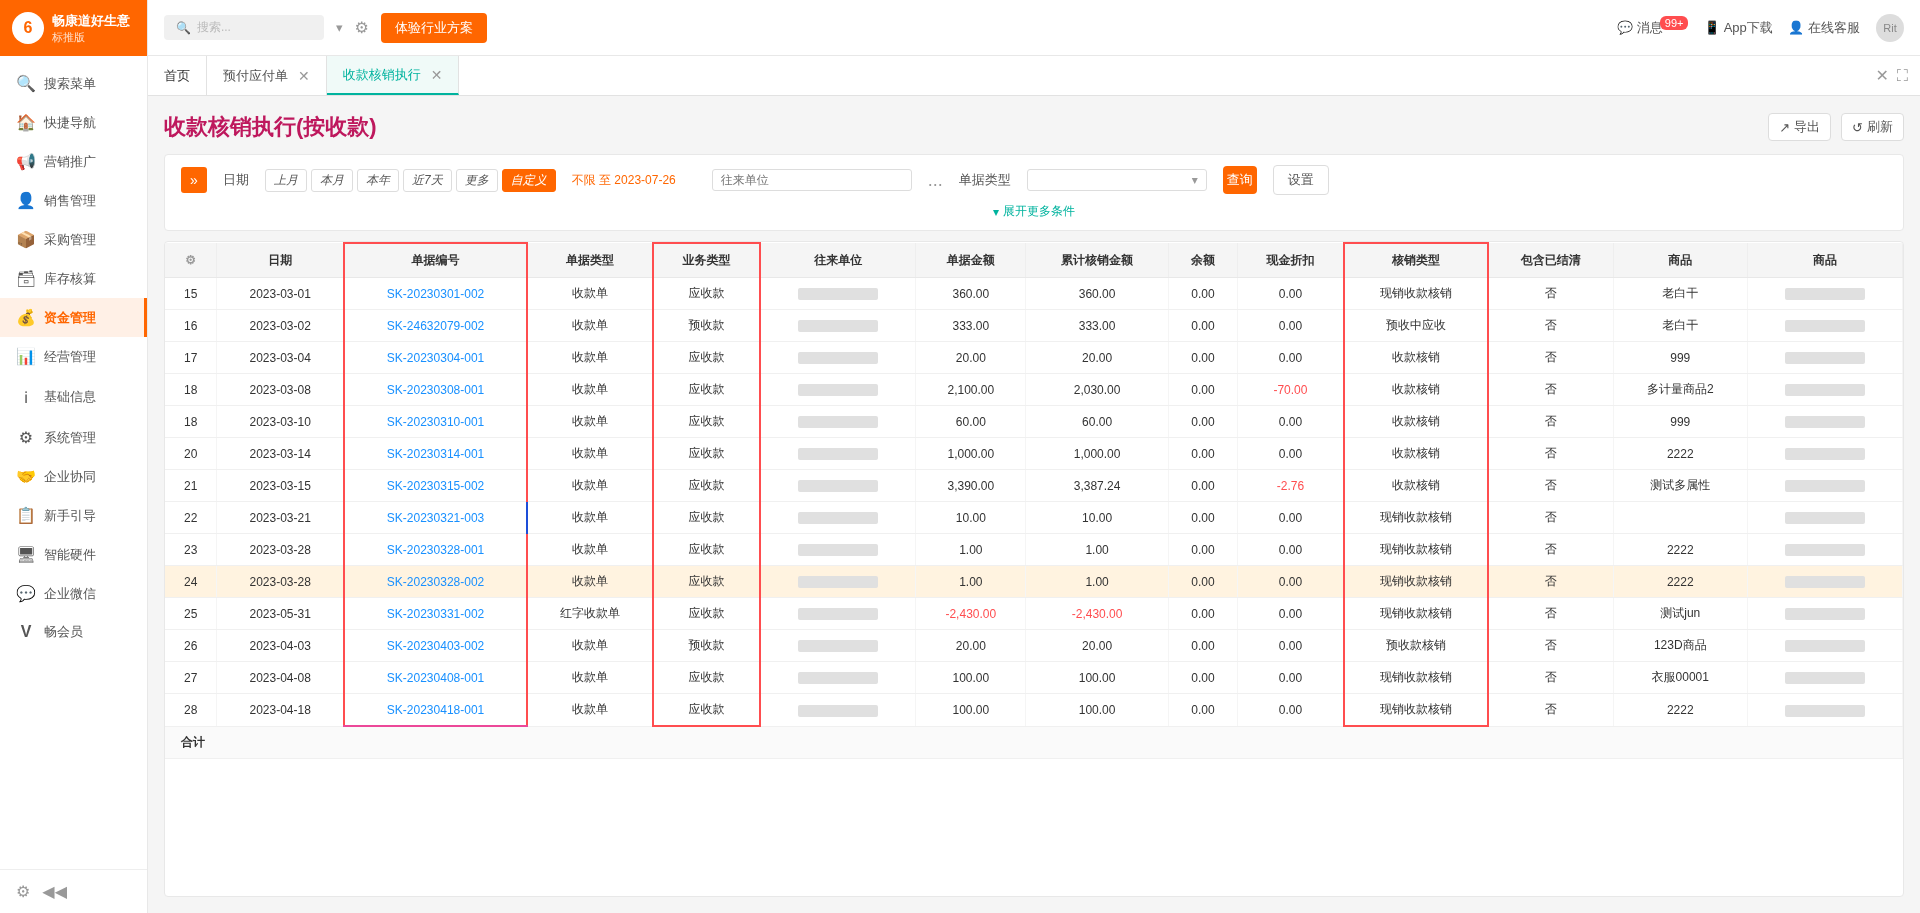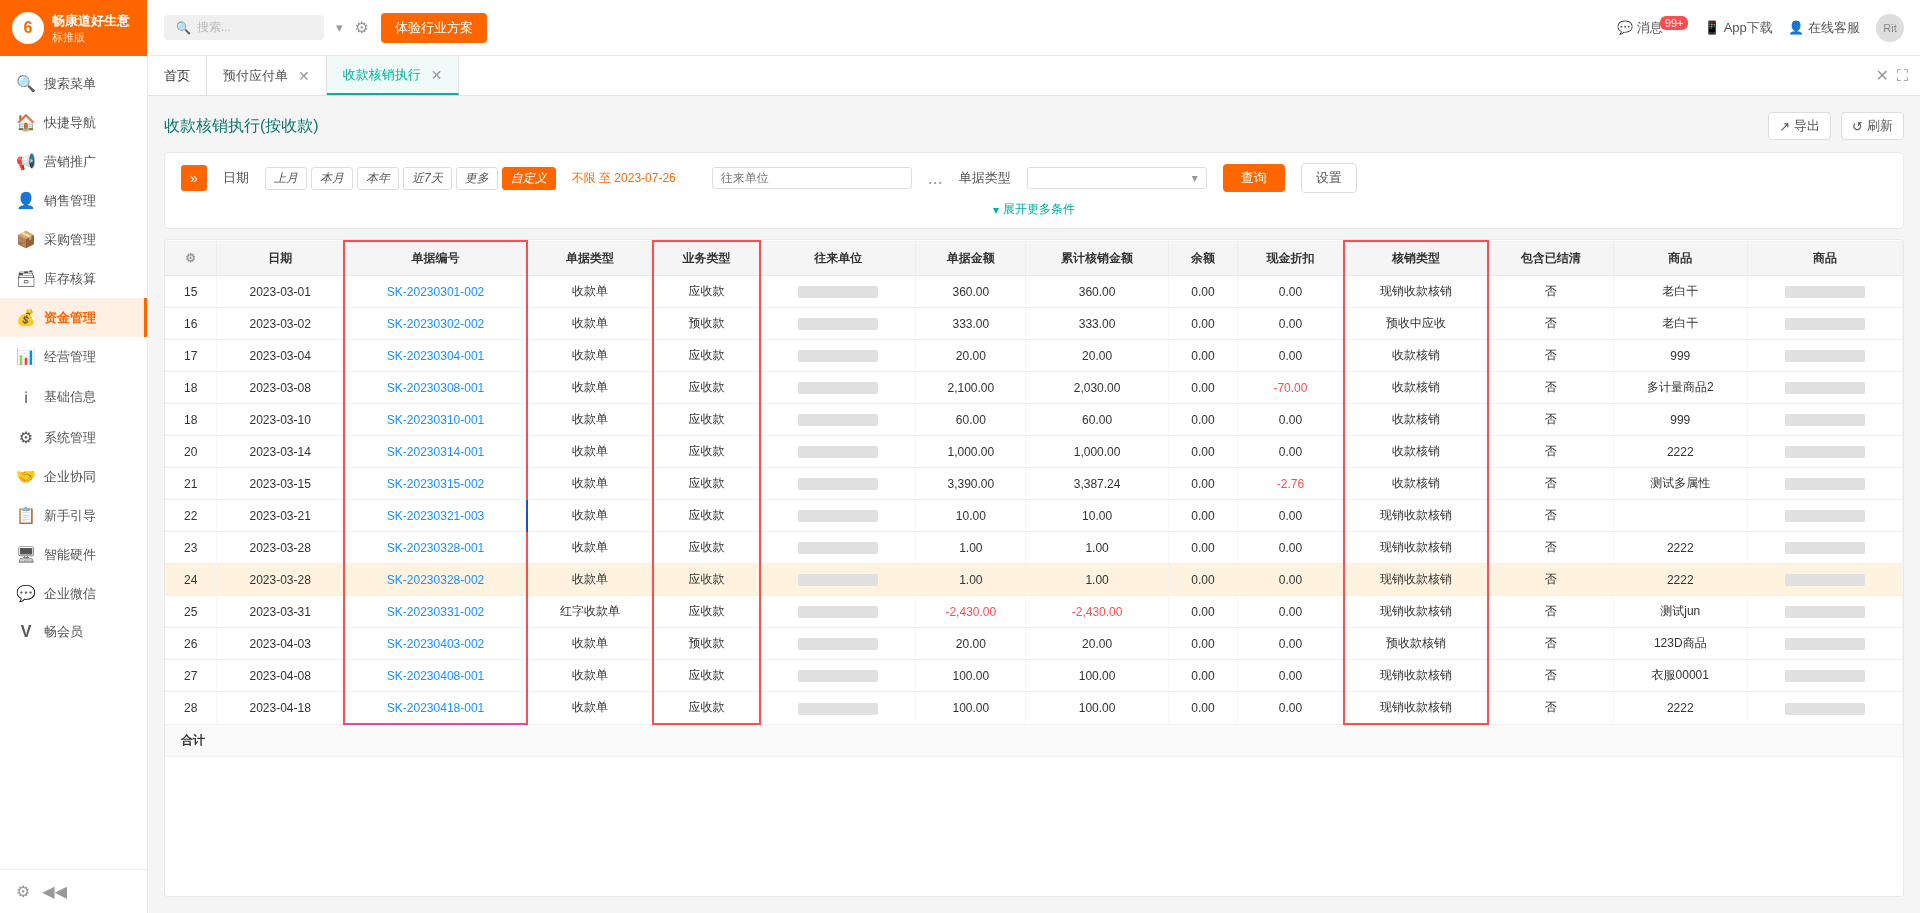--- a/index.html
+++ b/index.html
@@ -39,37 +39,37 @@
     .tab-close { color: #999; cursor: pointer; font-size: 14px; margin-left: 4px; }
     .tabbar-spacer { flex: 1; }
     .tabbar-actions { display: flex; align-items: center; padding: 0 12px; gap: 8px; }
     .tabbar-action-btn { color: #999; cursor: pointer; font-size: 16px; }
 
     
     .content { flex: 1; overflow: hidden; display: flex; flex-direction: column; padding: 16px; background: #f5f5f5; }
 
     
     .page-header { display: flex; align-items: center; justify-content: space-between; margin-bottom: 12px; }
-    .page-title { font-size: 16px; font-weight: normal; color: #0f766e; }
+    .page-title { font-size: 22px; font-weight: bold; color: #be185d; }
     .page-actions { display: flex; gap: 10px; }
     .page-action-btn { display: flex; align-items: center; gap: 4px; color: #555; cursor: pointer; font-size: 13px; border: 1px solid #ddd; border-radius: 4px; padding: 4px 10px; background: #fff; }
 
     
     .filter-bar { background: #fff; border-radius: 4px; border: 1px solid #e8e8e8; padding: 10px 16px; margin-bottom: 10px; display: flex; flex-direction: column; gap: 8px; }
     .filter-row { display: flex; align-items: center; gap: 16px; }
     .filter-toggle { width: 26px; height: 26px; background: #ff6600; color: #fff; border-radius: 3px; display: flex; align-items: center; justify-content: center; cursor: pointer; font-size: 14px; flex-shrink: 0; }
     .filter-label { color: #555; font-size: 13px; white-space: nowrap; }
     .filter-date-btns { display: flex; gap: 4px; }
     .filter-date-btn { padding: 2px 8px; border: 1px solid #ddd; border-radius: 3px; cursor: pointer; font-size: 12px; color: #555; background: #fff; font-style: italic; }
     .filter-date-btn.custom { background: #ff6600; color: #fff; border-color: #ff6600; }
     .filter-date-range { font-size: 12px; color: #ff6600; }
     .filter-unit-input { border: 1px solid #ddd; border-radius: 3px; padding: 3px 8px; font-size: 12px; min-width: 200px; color: #999; }
     .filter-dots { color: #999; font-size: 18px; cursor: pointer; }
     .filter-type-select { border: 1px solid #ddd; border-radius: 3px; padding: 3px 8px; font-size: 12px; min-width: 180px; color: #999; display: flex; align-items: center; justify-content: space-between; cursor: pointer; }
-    .filter-query-btn { background: #ff6600; color: #fff; border: none; border-radius: 4px; padding: 5px 18px; cursor: pointer; font-size: 13px; }
+    .filter-query-btn { background: #ff6600; color: #fff; border: none; border-radius: 4px; padding: 5px 4px; cursor: pointer; font-size: 13px; }
     .filter-setting-btn { background: #fff; color: #555; border: 1px solid #ddd; border-radius: 4px; padding: 5px 14px; cursor: pointer; font-size: 13px; }
     .filter-expand-row { display: flex; justify-content: center; }
     .filter-expand-btn { color: #00b39e; font-size: 12px; cursor: pointer; display: flex; align-items: center; gap: 4px; }
 
     
     .table-container { flex: 1; overflow: auto; background: #fff; border-radius: 4px; border: 1px solid #e8e8e8; }
     table { width: 100%; border-collapse: collapse; font-size: 12px; }
     th { background: #f5f5f5; color: #333; font-weight: 600; padding: 8px 10px; border-bottom: 1px solid #e8e8e8; border-right: 1px solid #eee; white-space: nowrap; text-align: center; position: sticky; top: 0; z-index: 1; }
     td { padding: 7px 10px; border-bottom: 1px solid #f0f0f0; border-right: 1px solid #f5f5f5; color: #333; white-space: nowrap; text-align: center; }
     tr.highlighted td { background: #fff3e0; }
@@ -294,21 +294,21 @@
     <td>0.00</td>
     <td class="">0.00</td>
     <td style="border-left:2px solid #ff4d4f;border-right:2px solid #ff4d4f;">现销收款核销</td>
     <td>否</td>
     <td>老白干</td>
     <td><span class="masked"></span></td>
   </tr>
             <tr>
     <td>16</td>
     <td>2023-03-02</td>
-    <td style="border-left:2px solid #ff4d4f;border-right:2px solid #ff4d4f;"><a class="link">SK-20230302-002</a></td>
+    <td style="border-left:2px solid #ff4d4f;border-right:2px solid #ff4d4f;"><a class="link">SK-24632079-002</a></td>
     <td>收款单</td>
     <td style="border-left:2px solid #ff4d4f;border-right:2px solid #ff4d4f;">预收款</td>
     <td><span class="masked"></span></td>
     <td class="">333.00</td>
     <td class="">333.00</td>
     <td>0.00</td>
     <td class="">0.00</td>
     <td style="border-left:2px solid #ff4d4f;border-right:2px solid #ff4d4f;">预收中应收</td>
     <td>否</td>
     <td>老白干</td>
@@ -437,21 +437,21 @@
     <td class="">1.00</td>
     <td>0.00</td>
     <td class="">0.00</td>
     <td style="border-left:2px solid #ff4d4f;border-right:2px solid #ff4d4f;">现销收款核销</td>
     <td>否</td>
     <td>2222</td>
     <td><span class="masked"></span></td>
   </tr>
             <tr>
     <td>25</td>
-    <td>2023-03-31</td>
+    <td>2023-05-31</td>
     <td style="border-left:2px solid #ff4d4f;border-right:2px solid #ff4d4f;"><a class="link">SK-20230331-002</a></td>
     <td>红字收款单</td>
     <td style="border-left:2px solid #ff4d4f;border-right:2px solid #ff4d4f;">应收款</td>
     <td><span class="masked"></span></td>
     <td class="negative">-2,430.00</td>
     <td class="negative">-2,430.00</td>
     <td>0.00</td>
     <td class="">0.00</td>
     <td style="border-left:2px solid #ff4d4f;border-right:2px solid #ff4d4f;">现销收款核销</td>
     <td>否</td>

